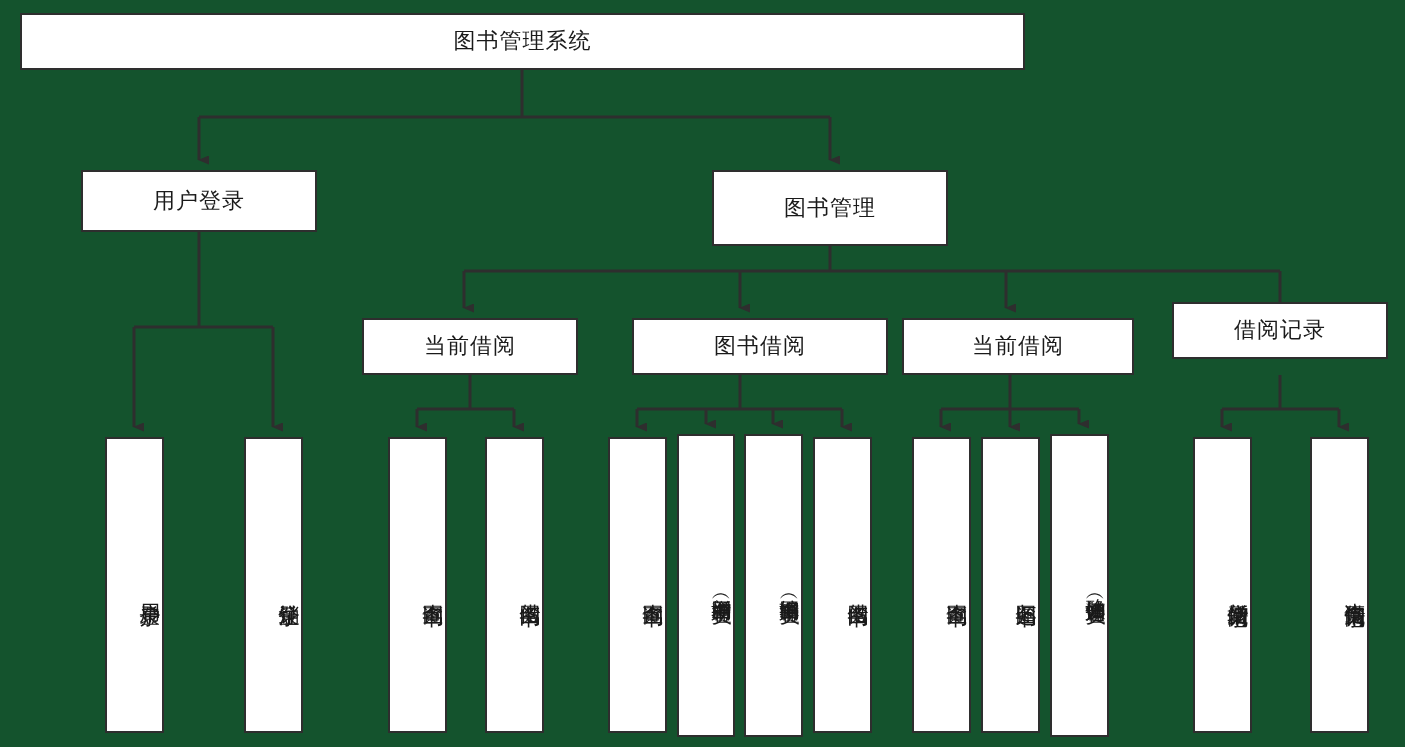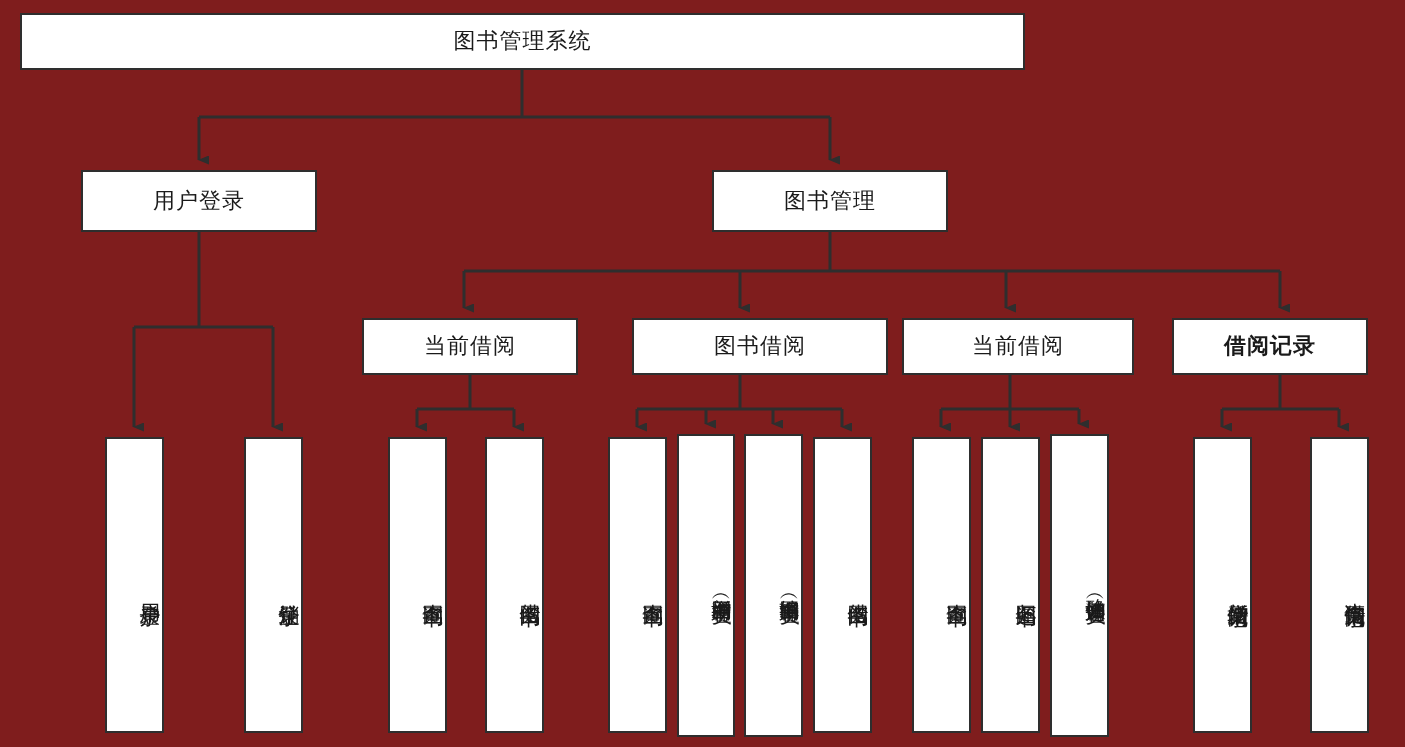--- a/index.html
+++ b/index.html
@@ -8,21 +8,21 @@
     padding: 0;
     background: #ffffff;
   }
   body {
     font-family: "Liberation Sans", "DejaVu Sans", sans-serif;
   }
   #diagram-canvas {
     position: relative;
     width: 1405px;
     height: 747px;
-    background: #7f1d1d;
+    background: #14532d;
     overflow: hidden;
   }
   #connector-layer {
     position: absolute;
     left: 0;
     top: 0;
     width: 1405px;
     height: 747px;
     pointer-events: none;
   }
@@ -128,34 +128,34 @@
     </g>
   </svg>
 
   <div class="node node-h" style="left:20px; top:13px; width:1005px; height:57px;">
     <span class="label">图书管理系统</span>
   </div>
 
   <div class="node node-h" style="left:81px; top:170px; width:236px; height:62px;">
     <span class="label">用户登录</span>
   </div>
-  <div class="node node-h" style="left:712px; top:170px; width:236px; height:62px;">
+  <div class="node node-h" style="left:712px; top:170px; width:236px; height:76px;">
     <span class="label">图书管理</span>
   </div>
 
   <div class="node node-h" style="left:362px; top:318px; width:216px; height:57px;">
     <span class="label">当前借阅</span>
   </div>
   <div class="node node-h" style="left:632px; top:318px; width:256px; height:57px;">
     <span class="label">图书借阅</span>
   </div>
   <div class="node node-h" style="left:902px; top:318px; width:232px; height:57px;">
     <span class="label">当前借阅</span>
   </div>
-  <div class="node node-h" style="left:1172px; top:318px; width:196px; height:57px;font-weight:bold;">
+  <div class="node node-h" style="left:1172px; top:302px; width:216px; height:57px;">
     <span class="label">借阅记录</span>
   </div>
 
   <div class="node node-v" style="left:105px; top:437px; width:59px; height:296px;">
     <span class="label">用户登录</span>
   </div>
   <div class="node node-v" style="left:244px; top:437px; width:59px; height:296px;">
     <span class="label">注销登录</span>
   </div>
 

